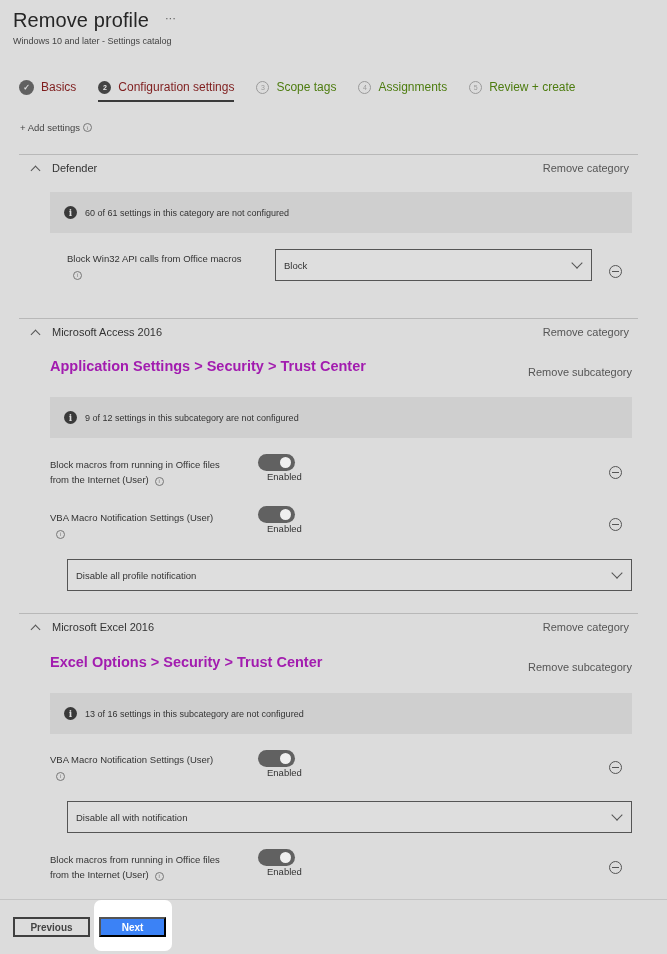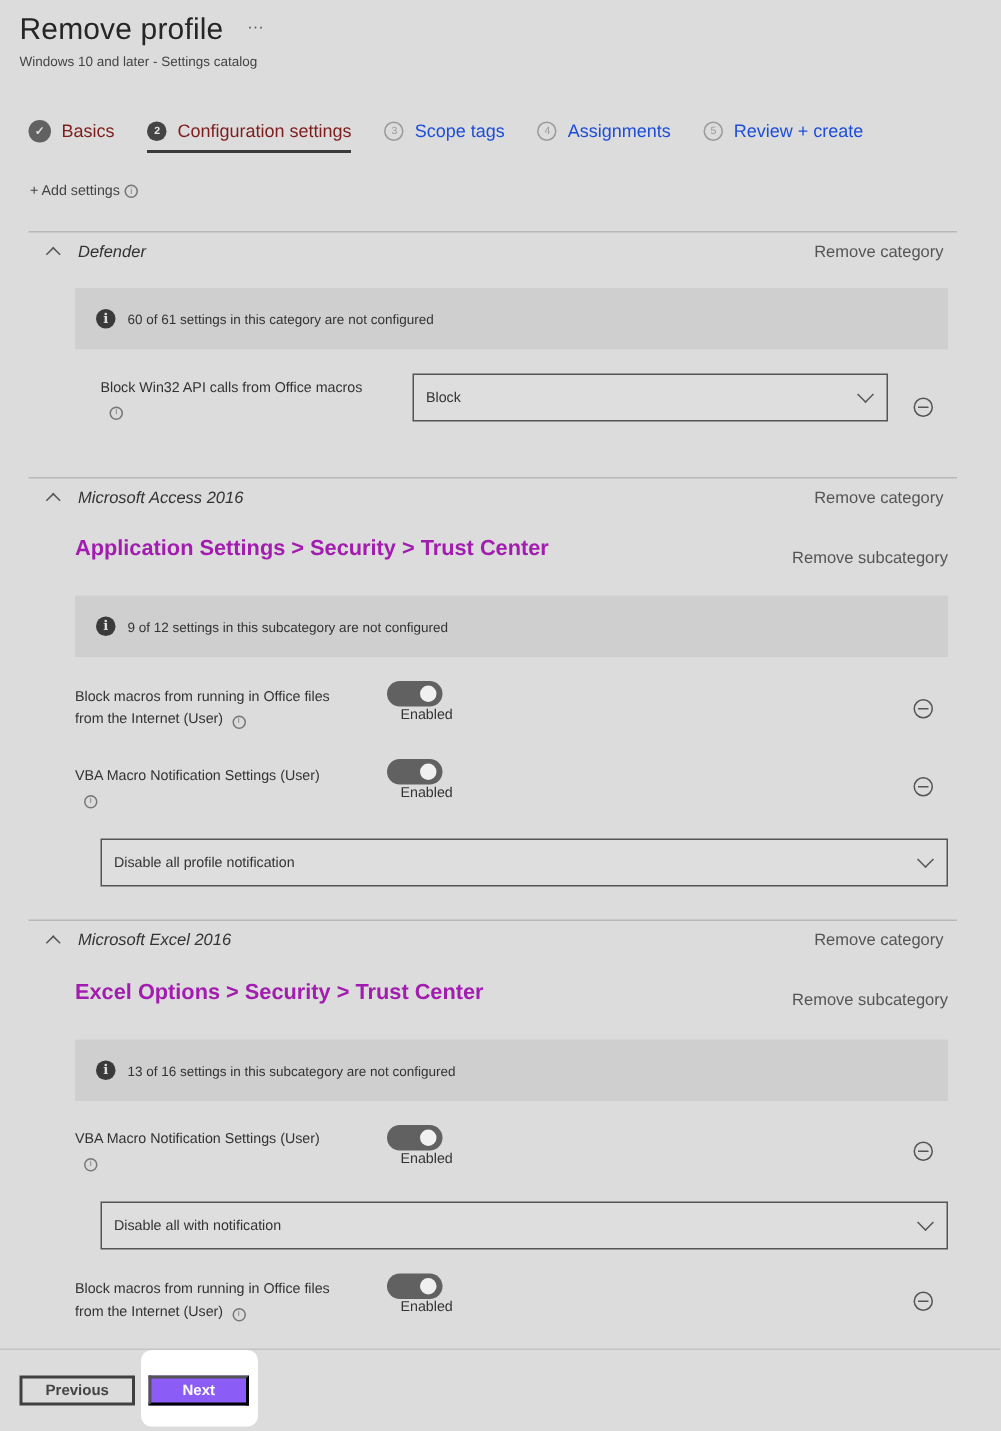--- a/index.html
+++ b/index.html
@@ -12,30 +12,30 @@
   .ellipsis { margin-left: 16px; font-size: 11px; color: #555; position: relative; top: -3px; }
   .subtitle { font-size: 9px; color: #444; margin-top: 4px; }
 
   .wizard { position: absolute; left: 19px; top: 77px; display: flex; align-items: center; height: 20px; }
   .step { display: flex; align-items: center; margin-right: 22px; height: 20px; position: relative; }
   .step-icon { width: 15px; height: 15px; border-radius: 50%; display: flex; align-items: center; justify-content: center; font-size: 8px; font-weight: bold; margin-right: 7px; }
   .step-icon.done { background: #616161; color: #e0e0e0; }
   .step-icon.active { background: #444; color: #e8e8e8; width: 13px; height: 13px; font-size: 7px; }
   .step-icon.pending { border: 1px solid #9a9a9a; color: #9a9a9a; width: 13px; height: 13px; font-size: 7px; font-weight: normal; }
   .step-label { font-size: 12px; color: #7f1d1d; }
-  .step-label.pending { color: #1d4ed8; }
+  .step-label.pending { color: #4d7c0f; }
   .step.active::after { content: ""; position: absolute; left: 0; right: 0; bottom: -5px; height: 2px; background: #3a3a3a; }
 
   .add-settings { position: absolute; left: 20px; top: 122px; font-size: 9.5px; color: #444; display: flex; align-items: center; }
   .info-outline { width: 9px; height: 9px; border: 1px solid #777; border-radius: 50%; display: inline-flex; align-items: center; justify-content: center; font-size: 6px; color: #777; margin-left: 3px; }
 
   .hr { position: absolute; left: 19px; width: 619px; height: 1px; background: #b8b8b8; }
 
   .cat-row { position: absolute; left: 19px; width: 610px; display: flex; justify-content: space-between; align-items: center; }
-  .cat-left { display: flex; align-items: flex-start; font-style: italic; }
+  .cat-left { display: flex; align-items: flex-end; }
   .chev-up { width: 7px; height: 7px; border-left: 1px solid #555; border-top: 1px solid #555; transform: rotate(45deg); margin: 4px 13px 0 13px; }
   .cat-name { font-size: 11px; color: #333; }
   .remove-link { font-size: 11px; color: #555; }
 
   .subcat-title { position: absolute; left: 50px; font-size: 14.5px; font-weight: bold; color: #a21caf; }
   .remove-sub { position: absolute; right: 35px; font-size: 11px; color: #555; }
 
   .info-banner { position: absolute; left: 50px; width: 582px; height: 41px; background: #cfcfcf; display: flex; align-items: center; padding-left: 14px; }
   .info-filled { width: 13px; height: 13px; border-radius: 50%; background: #3a3a3a; color: #ddd; font-size: 9px; font-weight: bold; display: flex; align-items: center; justify-content: center; margin-right: 8px; font-family: "DejaVu Serif", serif; }
   .info-text { font-size: 9px; color: #333; }
@@ -48,21 +48,21 @@
   .toggle { width: 37px; height: 17px; border-radius: 9px; background: #616161; position: relative; }
   .toggle::after { content: ""; position: absolute; right: 4px; top: 3px; width: 11px; height: 11px; border-radius: 50%; background: #f0f0f0; }
   .toggle-label { font-size: 9.5px; color: #333; margin-left: 9px; margin-top: 0px; }
 
   .minus-icon { position: absolute; width: 13px; height: 13px; border: 1px solid #555; border-radius: 50%; display: flex; align-items: center; justify-content: center; }
   .minus-icon::after { content: ""; width: 7px; height: 1px; background: #555; }
 
   .footer-line { position: absolute; left: 0; top: 899px; width: 667px; height: 1px; background: #c4c4c4; }
   .btn-prev { position: absolute; left: 13px; top: 917px; width: 77px; height: 20px; border: 2px solid #404040; background: #dcdcdc; font-size: 10px; font-weight: bold; color: #444; display: flex; align-items: center; justify-content: center; }
   .next-highlight { position: absolute; left: 94px; top: 900px; width: 78px; height: 51px; background: #fff; border-radius: 7px; }
-  .btn-next { position: absolute; left: 99px; top: 917px; width: 67px; height: 20px; background: #8b5cf6; color: #fff; font-size: 10px; font-weight: bold; display: flex; align-items: center; justify-content: center; }
+  .btn-next { position: absolute; left: 99px; top: 917px; width: 67px; height: 20px; background: #3b82f6; color: #fff; font-size: 10px; font-weight: bold; display: flex; align-items: center; justify-content: center; }
 </style>
 </head>
 <body>
 
 <div class="header">
   <div class="title-row">
     <h1 class="title">Remove profile</h1>
     <span class="ellipsis">···</span>
   </div>
   <div class="subtitle">Windows 10 and later - Settings catalog</div>

